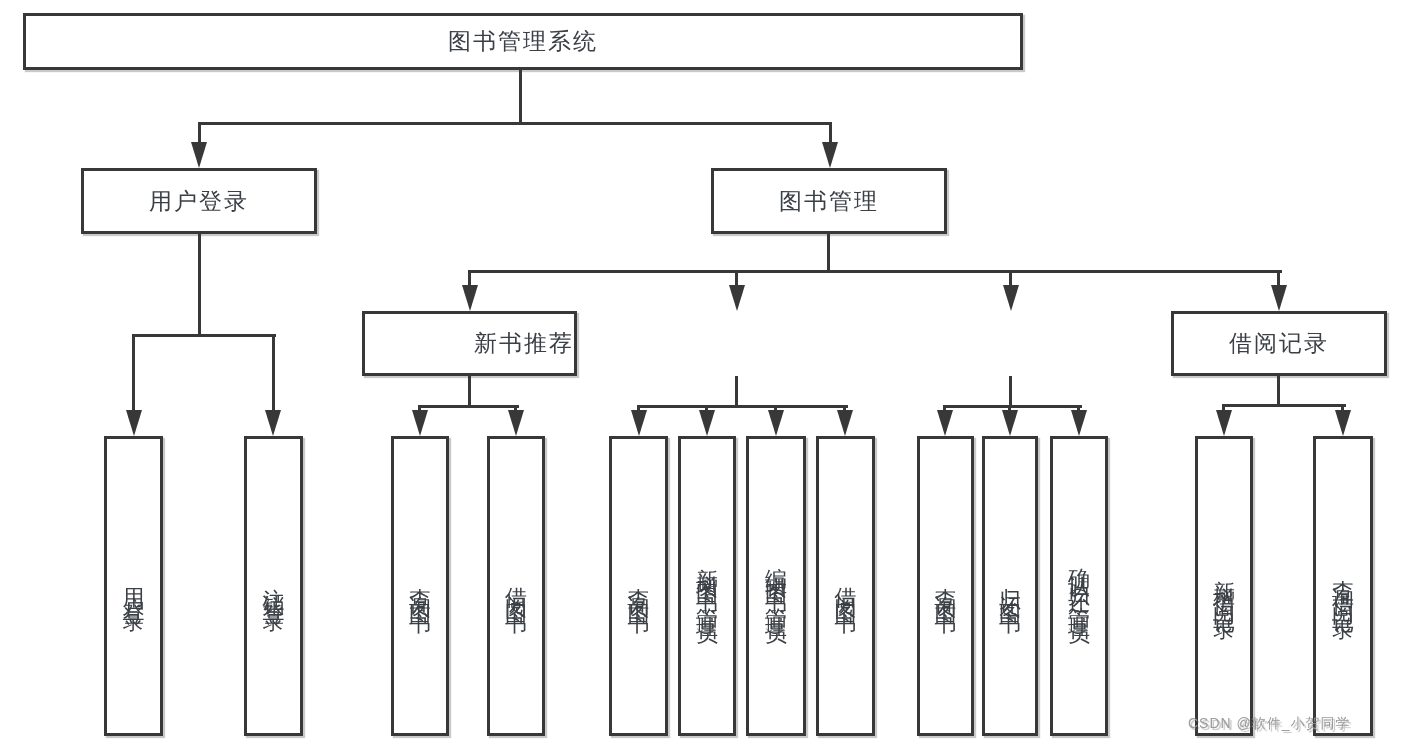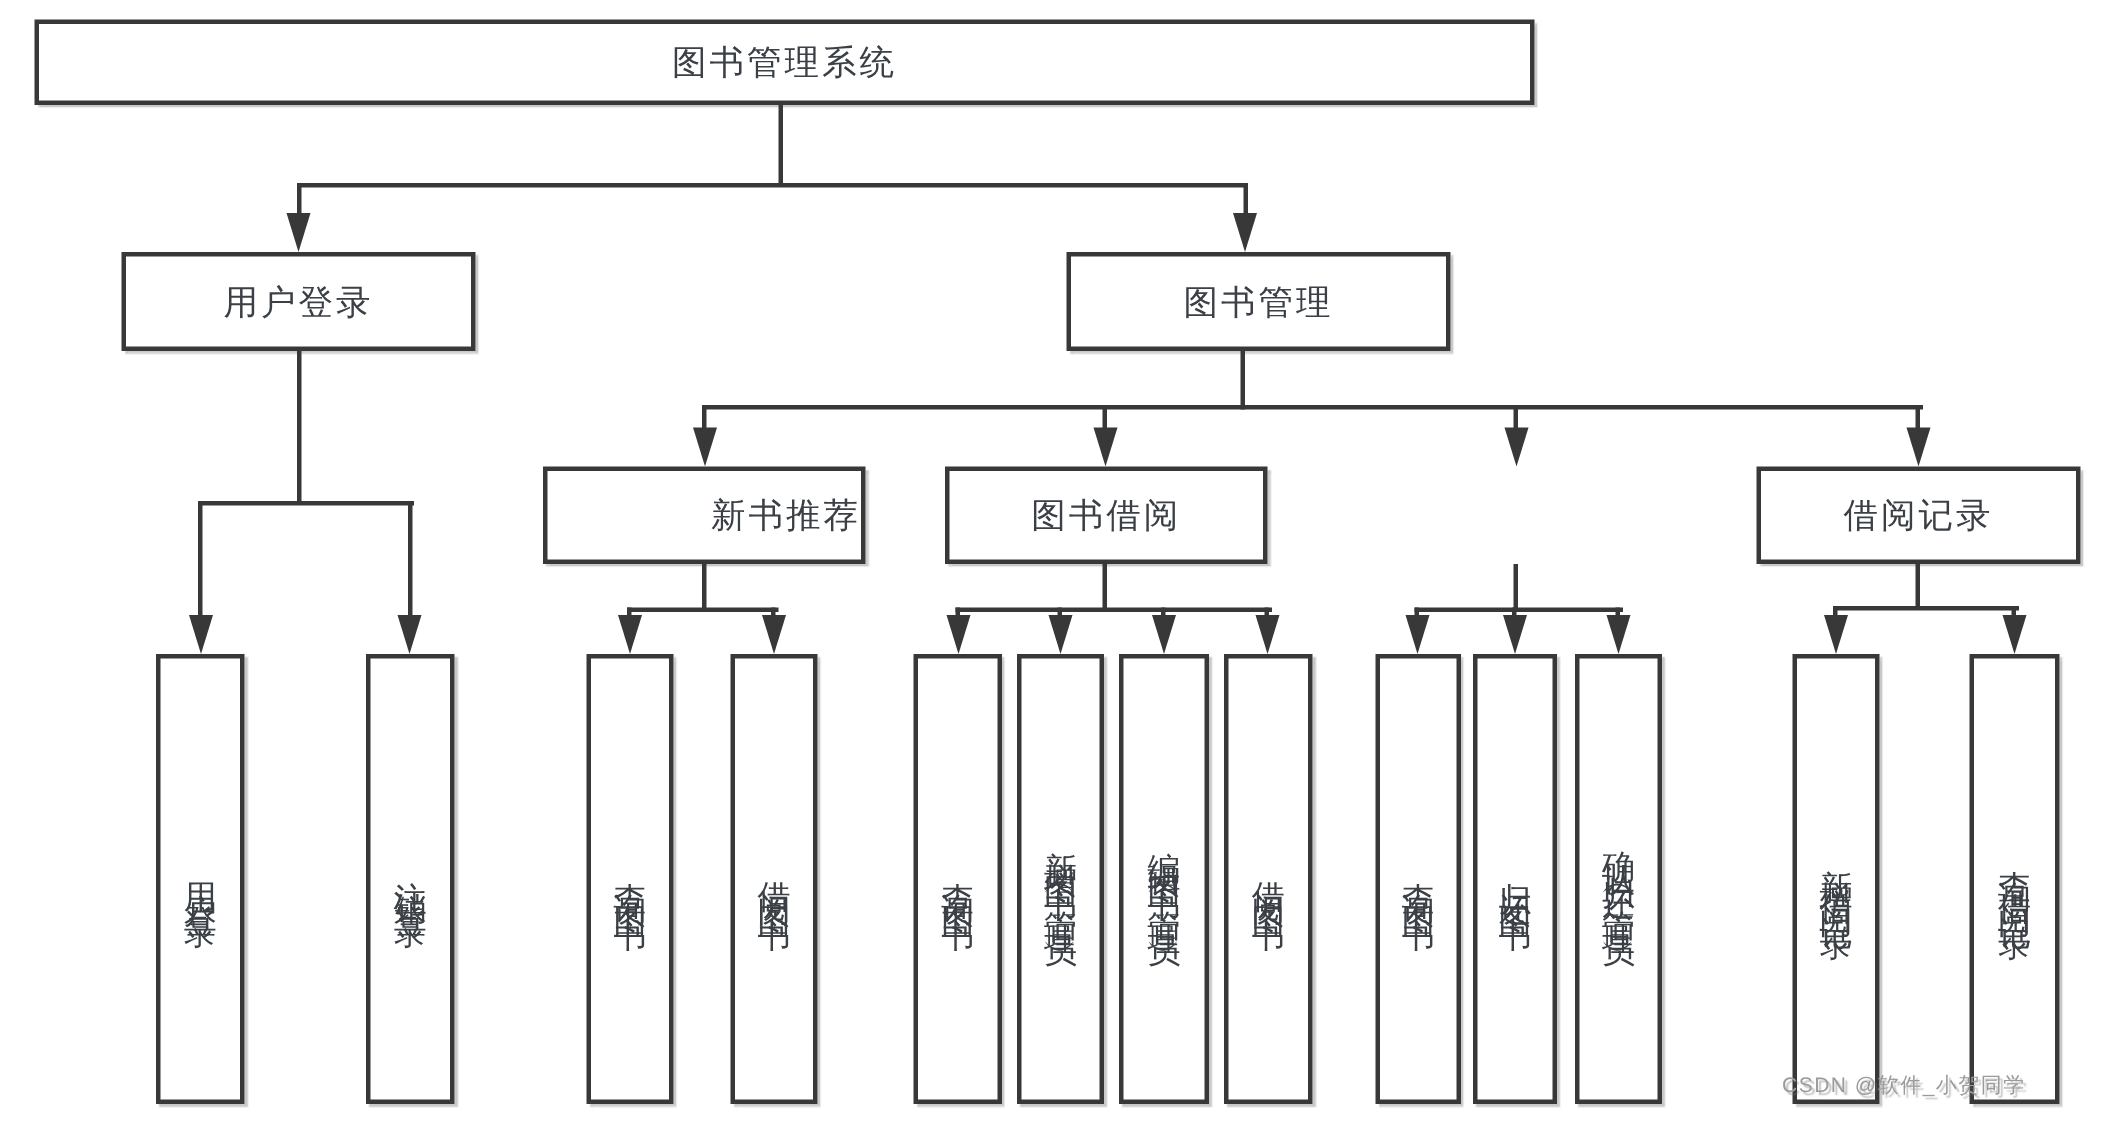--- a/index.html
+++ b/index.html
@@ -48,21 +48,21 @@
   
   .vl{position:absolute;width:3px;background:var(--line);}
   .hl{position:absolute;height:3px;background:var(--line);}
   .ar{position:absolute;width:0;height:0;
       border-left:8px solid transparent;
       border-right:8px solid transparent;
       border-top:26px solid var(--line);}
   
   #n-root    {left:23px;  top:13px;  width:1000px;height:57px;}
   #n-login   {left:81px;  top:168px; width:236px; height:66px;}
-  #n-mgmt    {left:711px; top:168px; width:256px; height:66px;}
+  #n-mgmt    {left:711px; top:168px; width:236px; height:66px;}
   #n-newbooks{left:362px; top:311px; width:215px; height:65px;justify-content:flex-end;}
   #n-borrow  {left:630px; top:311px; width:215px; height:65px;}
   #n-current {left:905px; top:311px; width:212px; height:65px;}
   #n-records {left:1171px;top:311px; width:216px; height:65px;}
   
   #l-login {left:104px; width:59px;}
   #l-logout{left:244px; width:59px;}
   #l-nb-q  {left:391px; width:58px;}
   #l-nb-b  {left:487px; width:58px;}
   #l-bw-q  {left:609px; width:59px;}
@@ -119,23 +119,20 @@
   <div class="vl" style="left:735px;top:270px;height:18px;"></div>
   <div class="ar" style="left:729px;top:285px;"></div>
   <div class="vl" style="left:1009px;top:270px;height:18px;"></div>
   <div class="ar" style="left:1003px;top:285px;"></div>
   <div class="vl" style="left:1277px;top:270px;height:18px;"></div>
   <div class="ar" style="left:1271px;top:285px;"></div>
 
   <div class="node" id="n-newbooks">
     <span>新书推荐</span>
   </div>
-  <div class="node" id="n-borrow">
-    <span>图书借阅</span>
-  </div>
   <div class="node" id="n-records">
     <span>借阅记录</span>
   </div>
 
   <div class="vl" style="left:468px;top:376px;height:31px;"></div>
   <div class="hl" style="left:418px;top:405px;width:101px;"></div>
   <div class="vl" style="left:418px;top:405px;height:8px;"></div>
   <div class="ar" style="left:412px;top:410px;"></div>
   <div class="vl" style="left:514px;top:405px;height:8px;"></div>
   <div class="ar" style="left:508px;top:410px;"></div>

